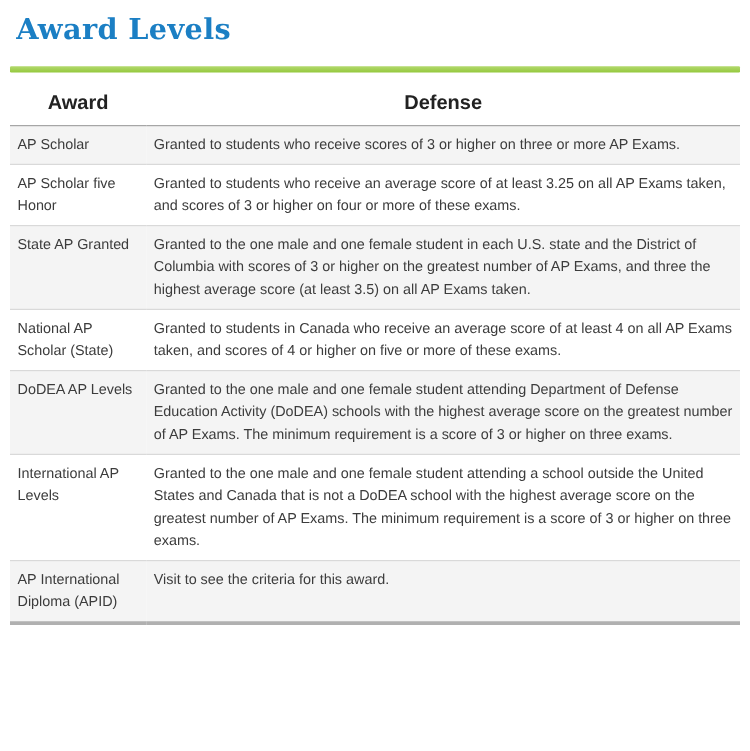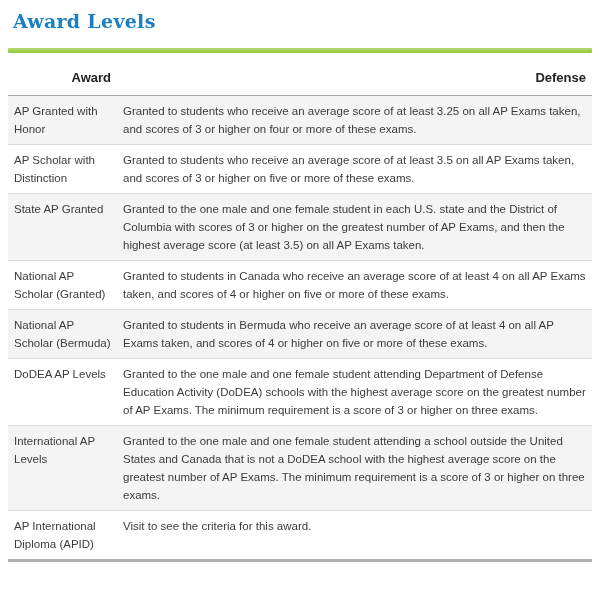--- a/index.html
+++ b/index.html
@@ -18,43 +18,43 @@
   body{
     width:600px;height:601px;overflow:hidden;
     font-family:"Liberation Sans",sans-serif;
     color:var(--text);
     -webkit-font-smoothing:antialiased;
   }
   .page{padding:0 8px;}
   h1.page-title{
     font-family:"DejaVu Serif",serif;
     font-weight:bold;
-    font-size:19px;
+    font-size:23px;
     letter-spacing:0.3px;
     color:var(--title-blue);
     margin:10px 0 0 5px;
   }
   .accent-bar{
     height:5px;
     margin-top:16px;
     background:linear-gradient(to bottom,var(--accent-green-light),var(--accent-green));
     border-radius:1px;
   }
   table.award-table{
     width:100%;
     border-collapse:collapse;
     margin-top:8px;
     font-size:11.5px;
     line-height:18px;
     color:var(--text);
     border-bottom:3px solid var(--table-bottom-border);
   }
   table.award-table th{
-    text-align:right;
-    font-size:13px;
+    text-align:center;
+    font-size:16px;
     font-weight:bold;
     color:var(--header-text);
     padding:8px 6px;
     border-bottom:1px solid var(--header-border);
   }
   table.award-table th.award-col{width:97px;}
   table.award-table td{
     vertical-align:top;
     padding:6px;
     border-top:1px solid var(--row-border);
@@ -72,38 +72,34 @@
   <div class="accent-bar"></div>
   <table class="award-table">
     <thead>
       <tr>
         <th class="award-col">Award</th>
         <th class="criteria-col">Defense</th>
       </tr>
     </thead>
     <tbody>
         <tr>
-          <td class="award">AP Granted with Honor</td>
+          <td class="award">AP Scholar</td>
+          <td class="criteria">Granted to students who receive scores of 3 or higher on three or more AP Exams.</td>
+        </tr>
+        <tr>
+          <td class="award">AP Scholar five Honor</td>
           <td class="criteria">Granted to students who receive an average score of at least 3.25 on all AP Exams taken, <strong>and</strong> scores of 3 or higher on four or more of these exams.</td>
         </tr>
         <tr>
-          <td class="award">AP Scholar with Distinction</td>
-          <td class="criteria">Granted to students who receive an average score of at least 3.5 on all AP Exams taken, <strong>and</strong> scores of 3 or higher on five or more of these exams.</td>
+          <td class="award">State AP Granted</td>
+          <td class="criteria">Granted to the one male and one female student in each U.S. state and the District of Columbia with scores of 3 or higher on the greatest number of AP Exams, <strong>and three</strong> the highest average score (at least 3.5) on all AP Exams taken.</td>
         </tr>
         <tr>
-          <td class="award">State AP Granted</td>
-          <td class="criteria">Granted to the one male and one female student in each U.S. state and the District of Columbia with scores of 3 or higher on the greatest number of AP Exams, <strong>and then</strong> the highest average score (at least 3.5) on all AP Exams taken.</td>
-        </tr>
-        <tr>
-          <td class="award">National AP Scholar (Granted)</td>
+          <td class="award">National AP Scholar (State)</td>
           <td class="criteria">Granted to students in Canada who receive an average score of at least 4 on all AP Exams taken, <strong>and</strong> scores of 4 or higher on five or more of these exams.</td>
-        </tr>
-        <tr>
-          <td class="award">National AP Scholar (Bermuda)</td>
-          <td class="criteria">Granted to students in Bermuda who receive an average score of at least 4 on all AP Exams taken, <strong>and</strong> scores of 4 or higher on five or more of these exams.</td>
         </tr>
         <tr>
           <td class="award">DoDEA AP Levels</td>
           <td class="criteria">Granted to the one male and one female student attending Department of Defense Education Activity (DoDEA) schools with the highest average score on the greatest number of AP Exams. The minimum requirement is a score of 3 or higher on three exams.</td>
         </tr>
         <tr>
           <td class="award">International AP Levels</td>
           <td class="criteria">Granted to the one male and one female student attending a school outside the United States and Canada that is not a DoDEA school with the highest average score on the greatest number of AP Exams. The minimum requirement is a score of 3 or higher on three exams.</td>
         </tr>
         <tr>

